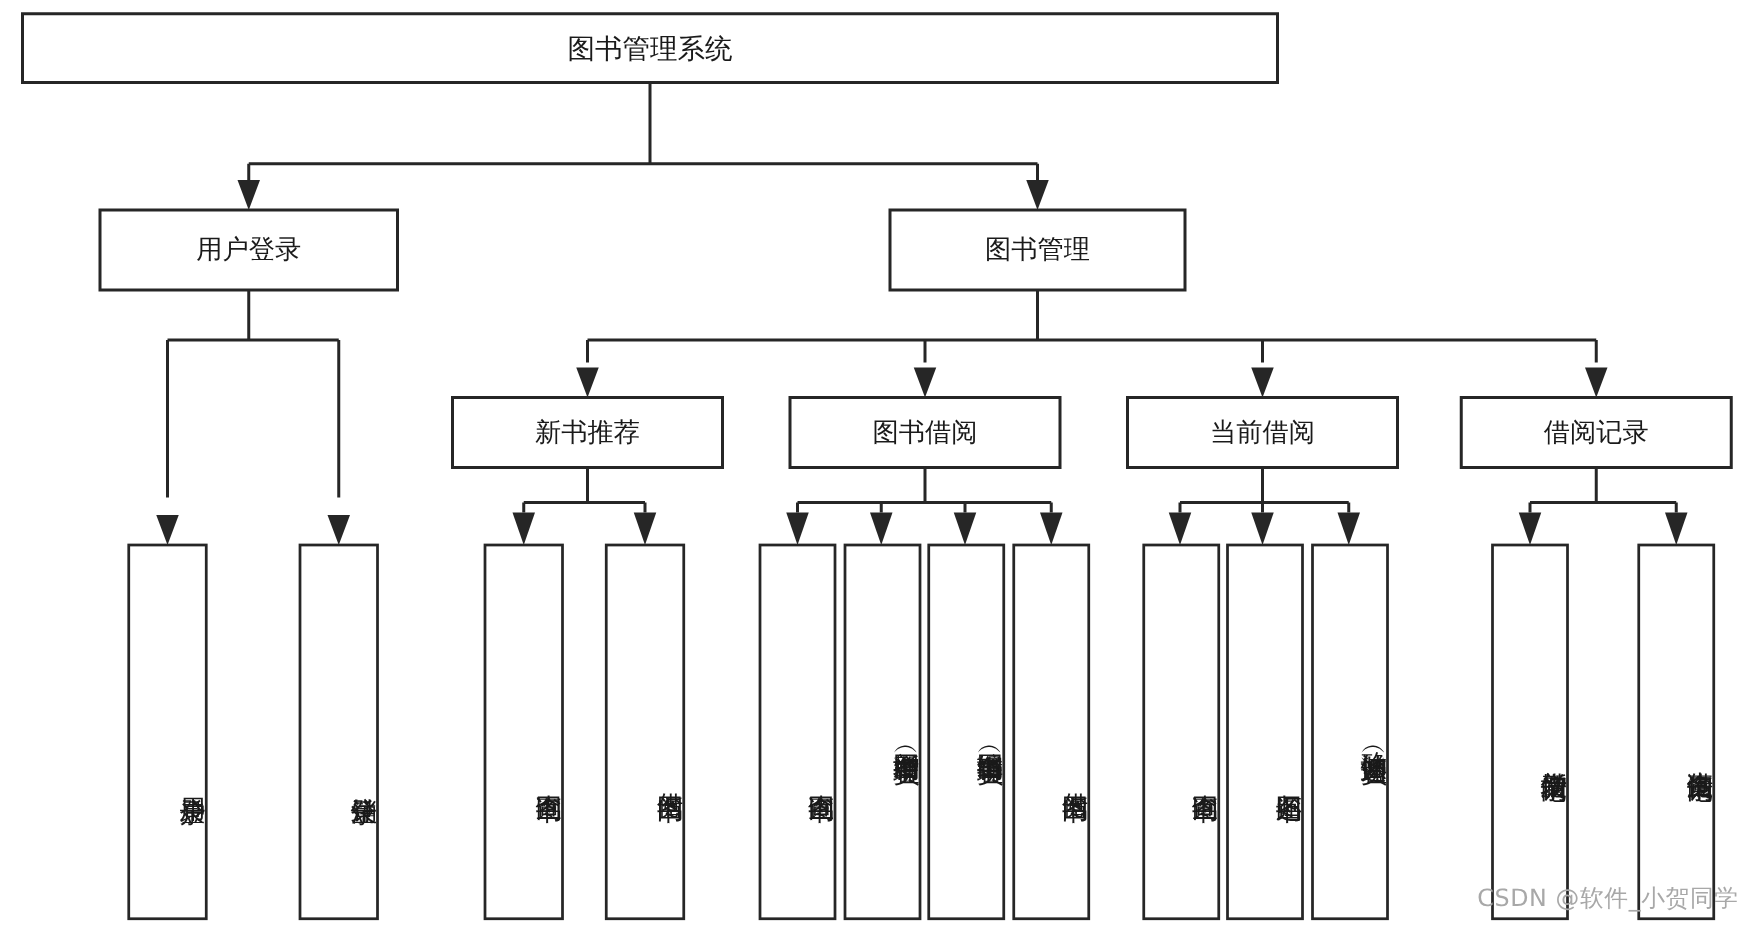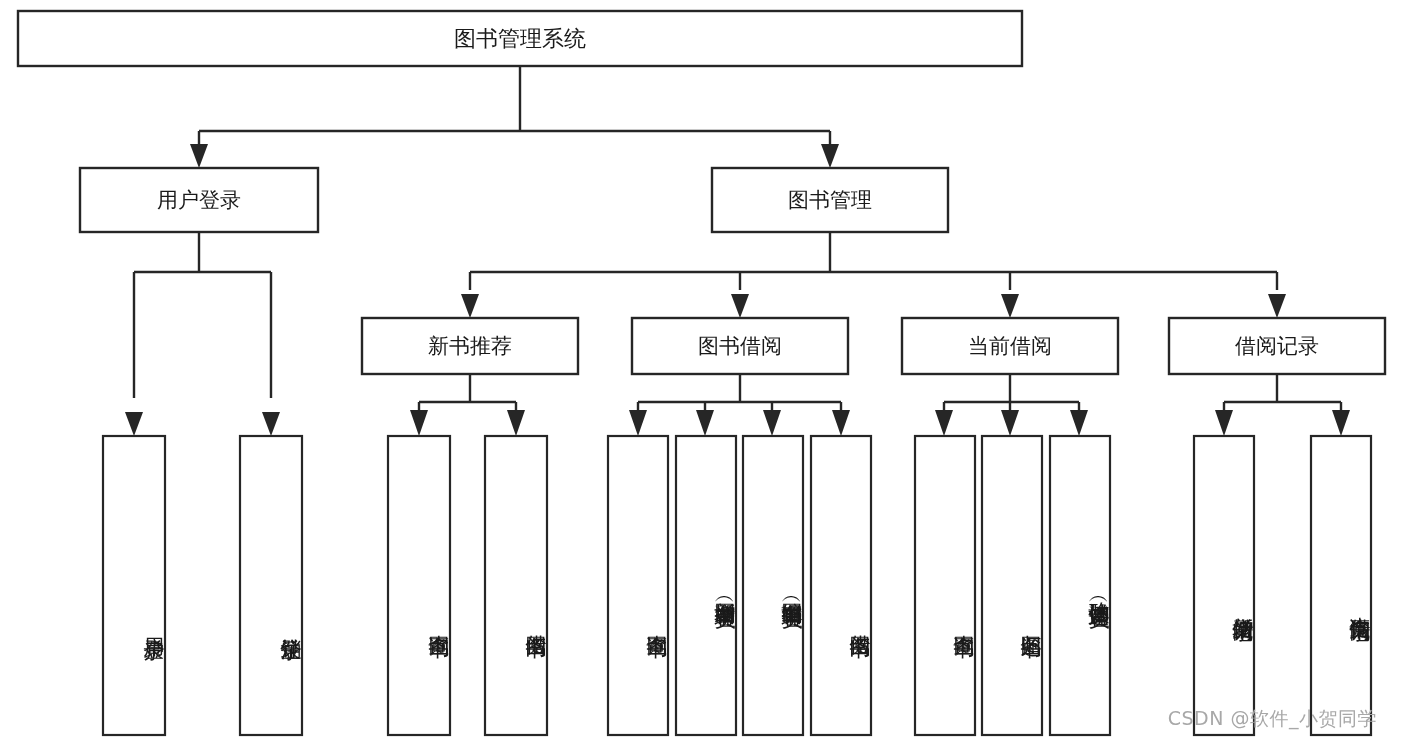--- a/index.html
+++ b/index.html
@@ -69,21 +69,21 @@
     letter-spacing: 1px;
     white-space: nowrap;
     text-align: center;
     pointer-events: none;
     display: flex;
     align-items: flex-start;
     justify-content: center;
   }
   .watermark {
     position: absolute;
-    right: 28px;
+    right: 14px;
     bottom: 6px;
     font-family: "DejaVu Sans", "Liberation Sans", sans-serif;
     font-size: 19px;
     color: #a8a8a8;
     white-space: nowrap;
     letter-spacing: 0.5px;
   }
 </style>
 </head>
 <body>

